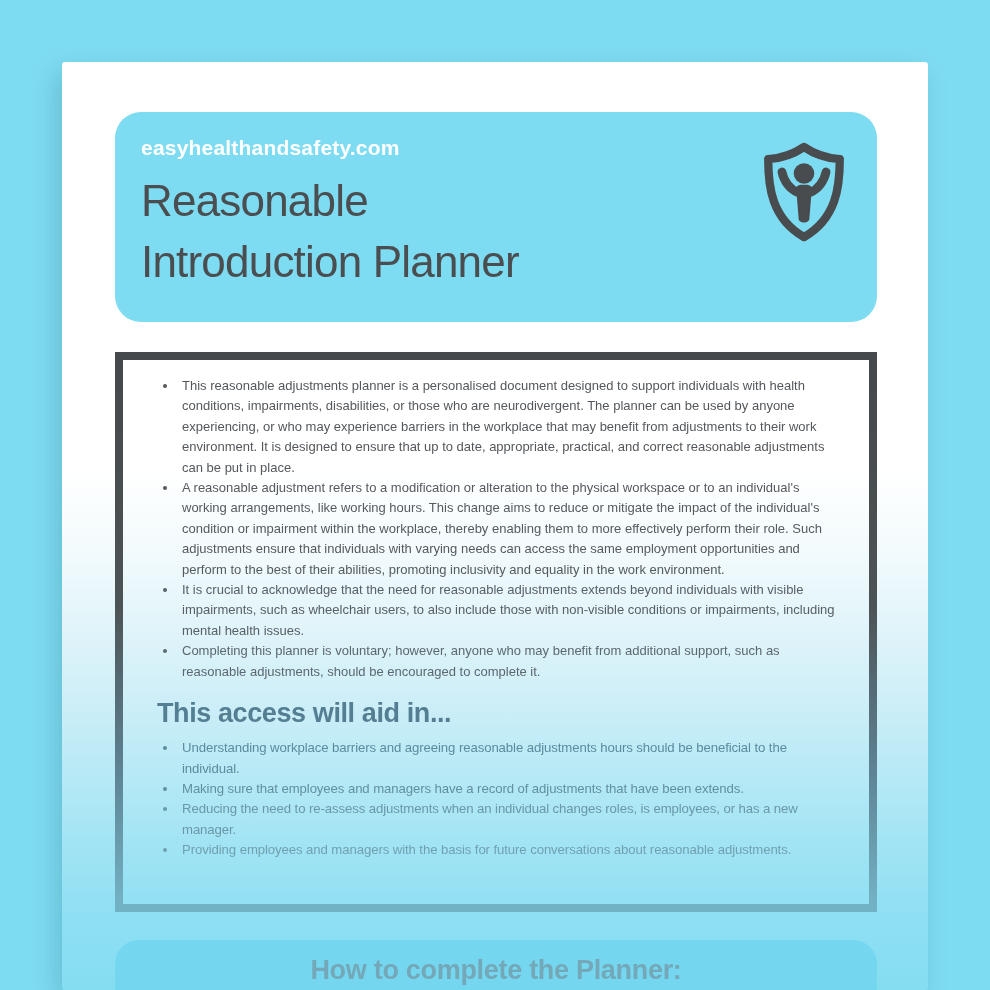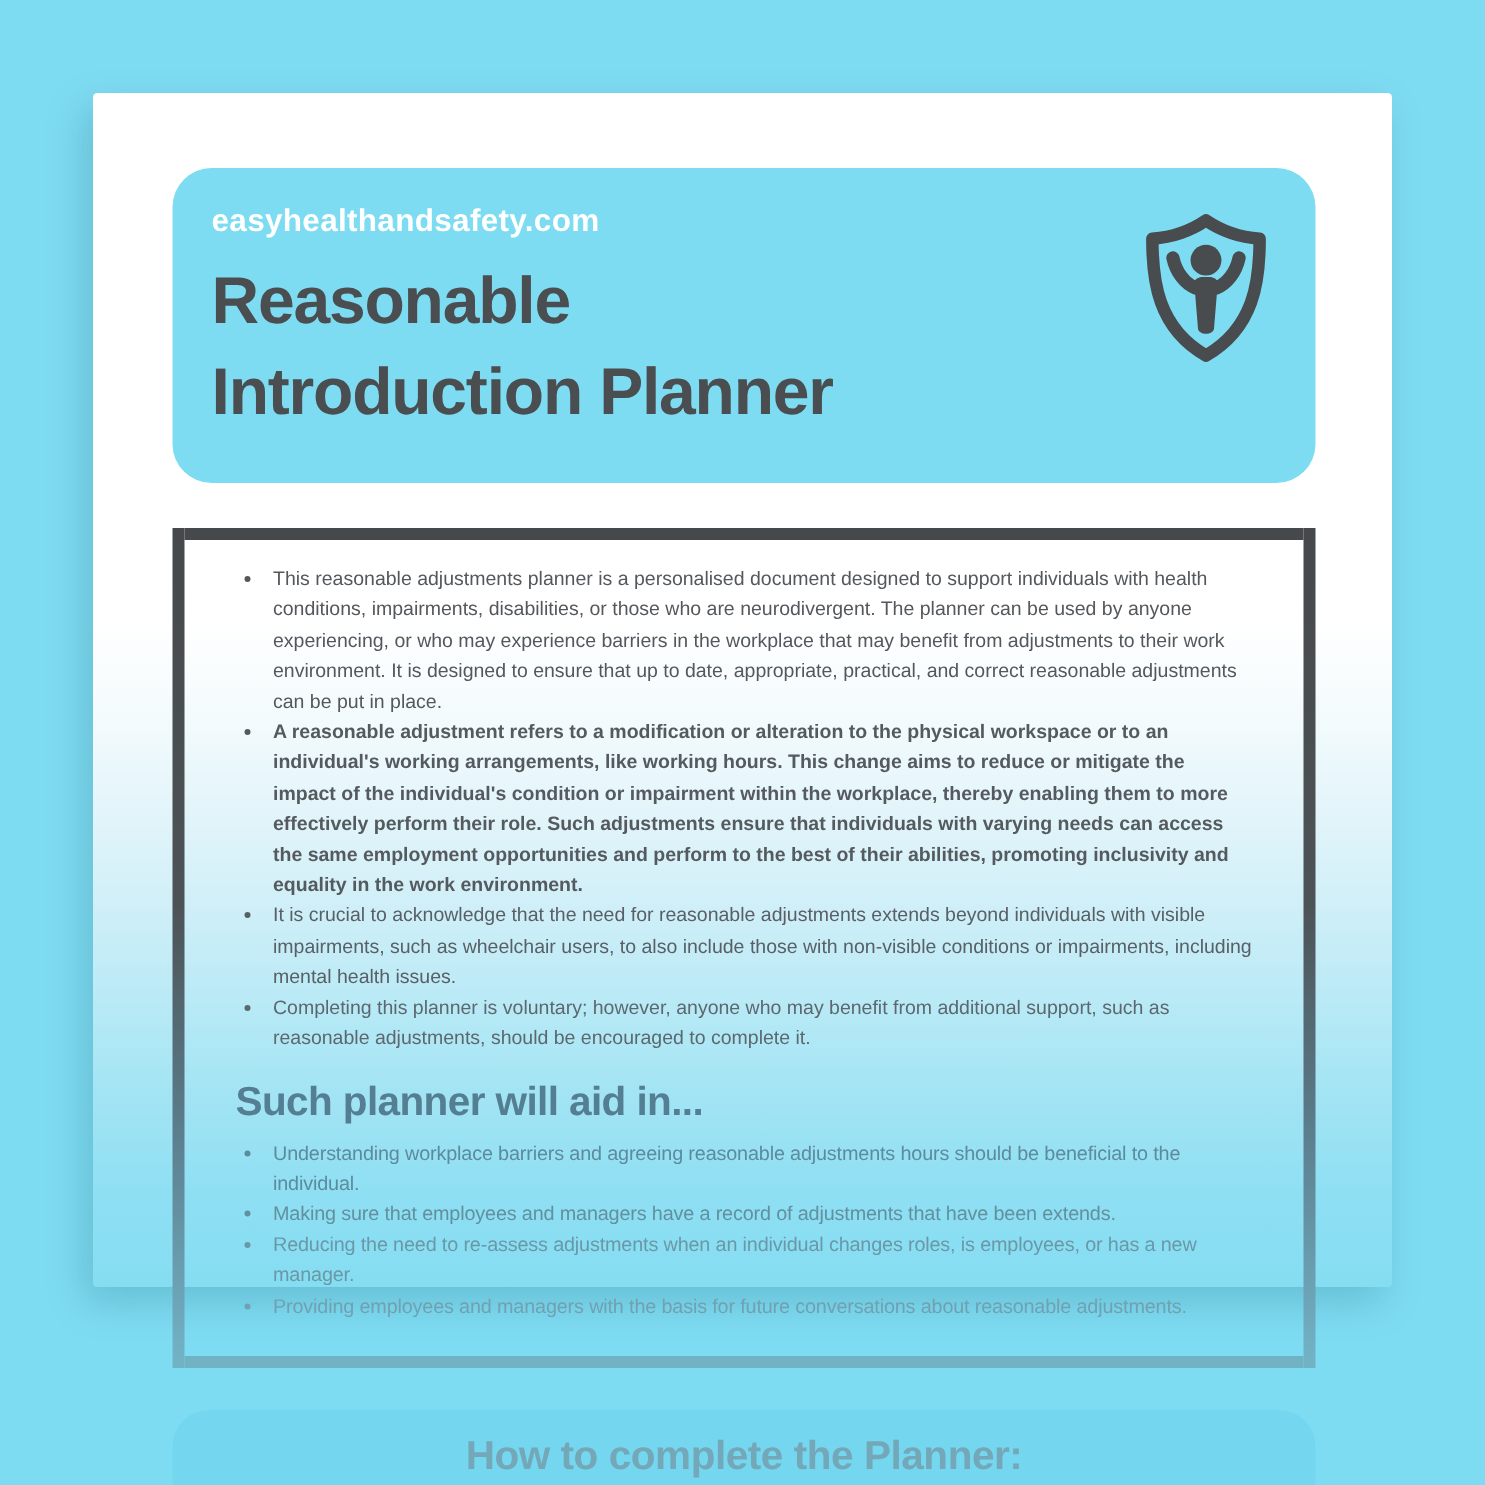--- a/index.html
+++ b/index.html
@@ -8,21 +8,21 @@
     background: #7edcf2;
     overflow: hidden;
     position: relative;
     font-family: "Liberation Sans", sans-serif;
   }
 
   
   .page {
     position: absolute;
     left: 62px; top: 62px;
-    width: 866px; height: 796px;
+    width: 866px; height: 928px;
     border-radius: 3px;
     box-shadow: -6px 10px 26px rgba(18, 84, 104, 0.22);
     background: linear-gradient(180deg,
       #ffffff 0%, #ffffff 44%,
       #f4fbfd 52%, #e3f5fa 60%,
       #d0eff8 68%, #b9eaf6 76%,
       #a2e4f4 84%, #8fdff3 92%, #85ddf2 100%);
   }
 
   
@@ -39,21 +39,21 @@
     color: #ffffff;
     font-size: 21px;
     font-weight: 700;
     letter-spacing: 0.2px;
     margin-top: 4px;
   }
   .doc-title {
     margin-top: 10px;
     color: #4a4e50;
     font-size: 44px;
-    font-weight: 700;
+    font-weight: 400;
     line-height: 61px;
     letter-spacing: -0.8px;
   }
   .shield {
     position: absolute;
     top: 28px; right: 24px;
     width: 98px; height: 108px;
   }
 
   
@@ -76,21 +76,21 @@
     margin: 4px 0 9px 0;
   }
   .bullet-list {
     margin: 0;
     padding: 0 0 0 21px;
     font-size: 13px;
     line-height: 20.4px;
     color: #54585c;
   }
   .bullet-list li { margin: 0; padding-left: 4px; }
-  .intro-list li:nth-child(2) { color: #555a5f; font-weight: bold; }
+  .intro-list li:nth-child(2) { color: #555a5f; }
   .intro-list li:nth-child(3) { color: #586065; }
   .intro-list li:nth-child(4) { color: #5c686f; }
 
   .aid-heading {
     color: #547e92;
     margin-top: 16px;
   }
   .aid-list { font-size: 13.2px; letter-spacing: -0.1px; }
   .aid-list li:nth-child(1) { color: #5d8b9e; }
   .aid-list li:nth-child(2) { color: #62909f; }
@@ -138,21 +138,21 @@
   </div>
 
   <div class="intro-box">
     <ul class="bullet-list intro-list">
       <li>This reasonable adjustments planner is a personalised document designed to support individuals with health conditions, impairments, disabilities, or those who are neurodivergent. The planner can be used by anyone experiencing, or who may experience barriers in the workplace that may benefit from adjustments to their work environment. It is designed to ensure that up to date, appropriate, practical, and correct reasonable adjustments can be put in place.</li>
       <li>A reasonable adjustment refers to a modification or alteration to the physical workspace or to an individual's working arrangements, like working hours. This change aims to reduce or mitigate the impact of the individual's condition or impairment within the workplace, thereby enabling them to more effectively perform their role. Such adjustments ensure that individuals with varying needs can access the same employment opportunities and perform to the best of their abilities, promoting inclusivity and equality in the work environment.</li>
       <li>It is crucial to acknowledge that the need for reasonable adjustments extends beyond individuals with visible impairments, such as wheelchair users, to also include those with non-visible conditions or impairments, including mental health issues.</li>
       <li>Completing this planner is voluntary; however, anyone who may benefit from additional support, such as reasonable adjustments, should be encouraged to complete it.</li>
     </ul>
 
-    <div class="section-heading aid-heading">Such planner will aid in...</div>
+    <div class="section-heading aid-heading">This access will aid in...</div>
     <ul class="bullet-list aid-list">
       <li>Understanding workplace barriers and agreeing reasonable adjustments hours should be beneficial to the individual.</li>
       <li>Making sure that employees and managers have a record of adjustments that have been extends.</li>
       <li>Reducing the need to re-assess adjustments when an individual changes roles, is employees, or has a new manager.</li>
       <li>Providing employees and managers with the basis for future conversations about reasonable adjustments.</li>
 
     </ul>
   </div>
 
   <div class="howto-card">

